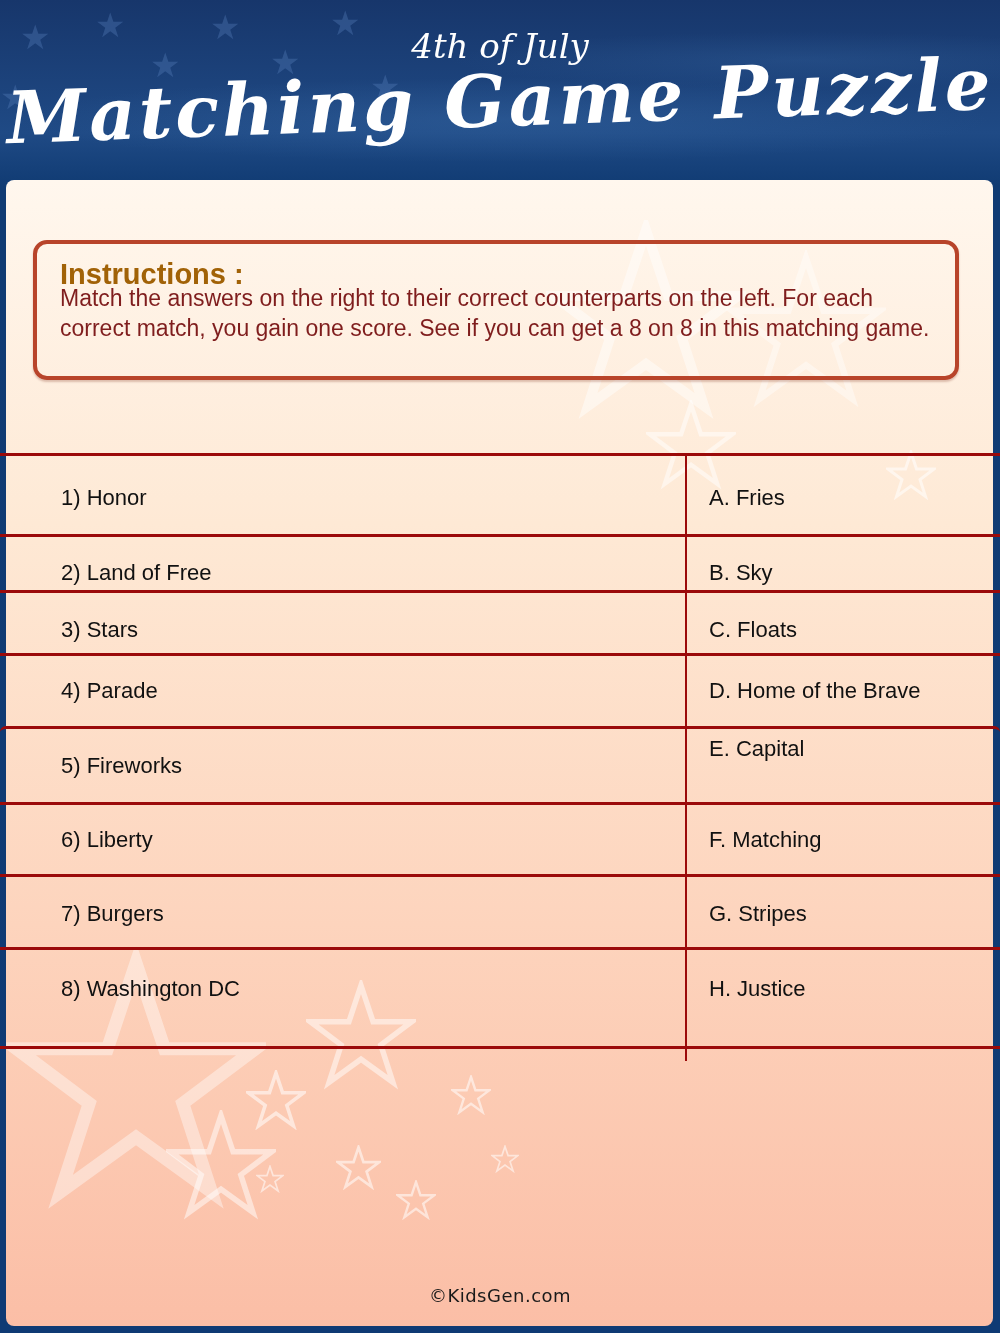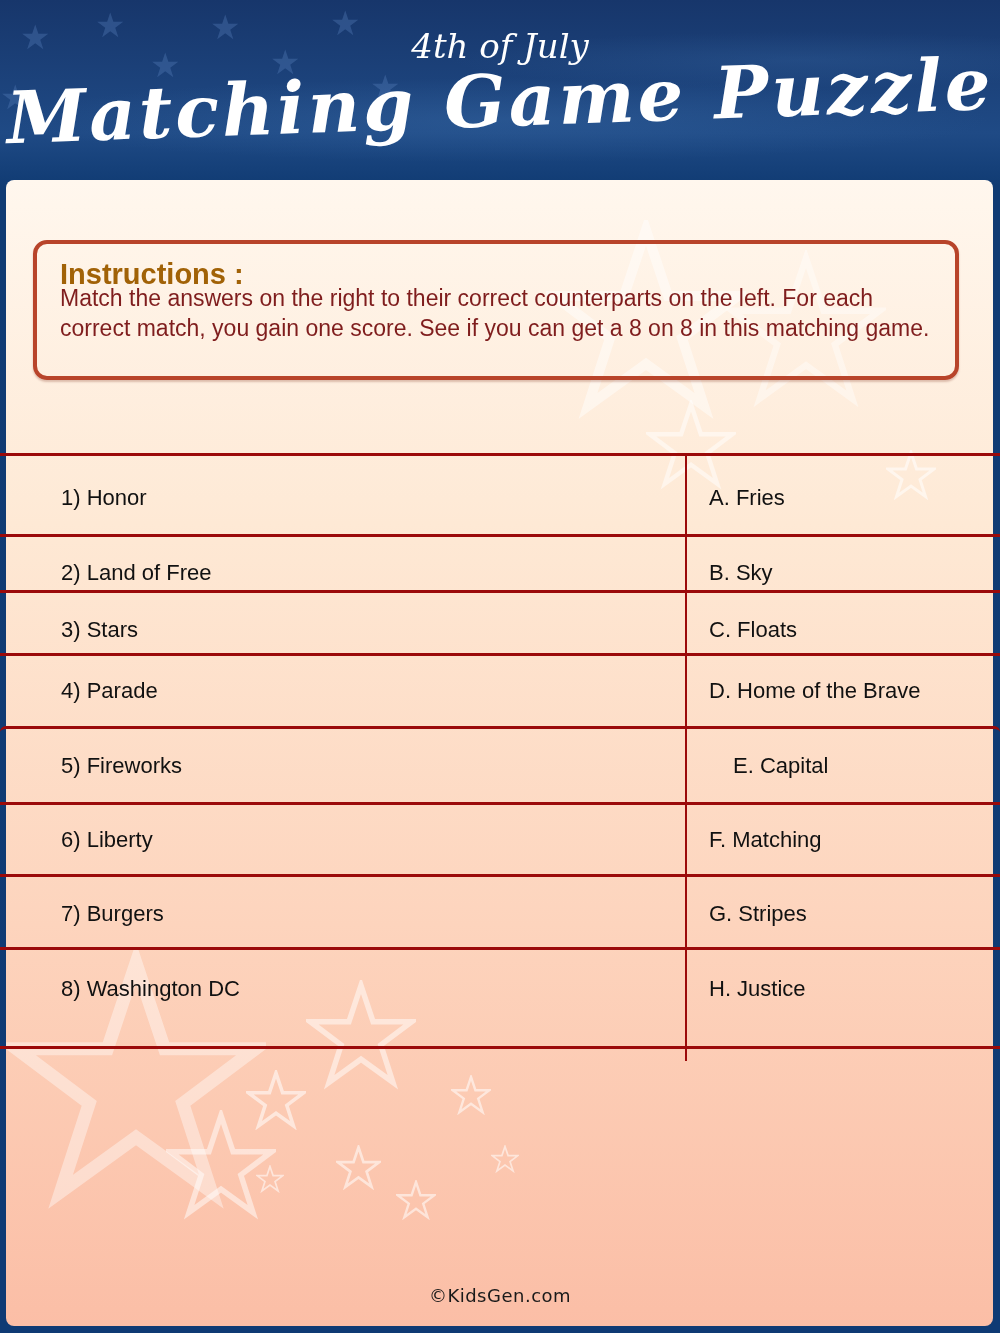--- a/index.html
+++ b/index.html
@@ -127,21 +127,21 @@
   <div class="row" style="height:63px;">
     <span class="cell-left" style="top:24px;">3) Stars</span>
     <span class="cell-right" style="top:24px;">C. Floats</span>
   </div>
   <div class="row" style="height:73px;">
     <span class="cell-left" style="top:22px;">4) Parade</span>
     <span class="cell-right" style="top:22px;">D. Home of the Brave</span>
   </div>
   <div class="row" style="height:76px;border-radius:6px;">
     <span class="cell-left" style="top:24px;">5) Fireworks</span>
-    <span class="cell-right" style="top:24px;margin-left:24px;">E. Capital</span>
+    <span class="cell-right" style="top:7px;">E. Capital</span>
   </div>
   <div class="row" style="height:72px;">
     <span class="cell-left" style="top:22px;">6) Liberty</span>
     <span class="cell-right" style="top:22px;">F. Matching</span>
   </div>
   <div class="row" style="height:73px;">
     <span class="cell-left" style="top:24px;">7) Burgers</span>
     <span class="cell-right" style="top:24px;">G. Stripes</span>
   </div>
   <div class="row last" style="height:102px;">

